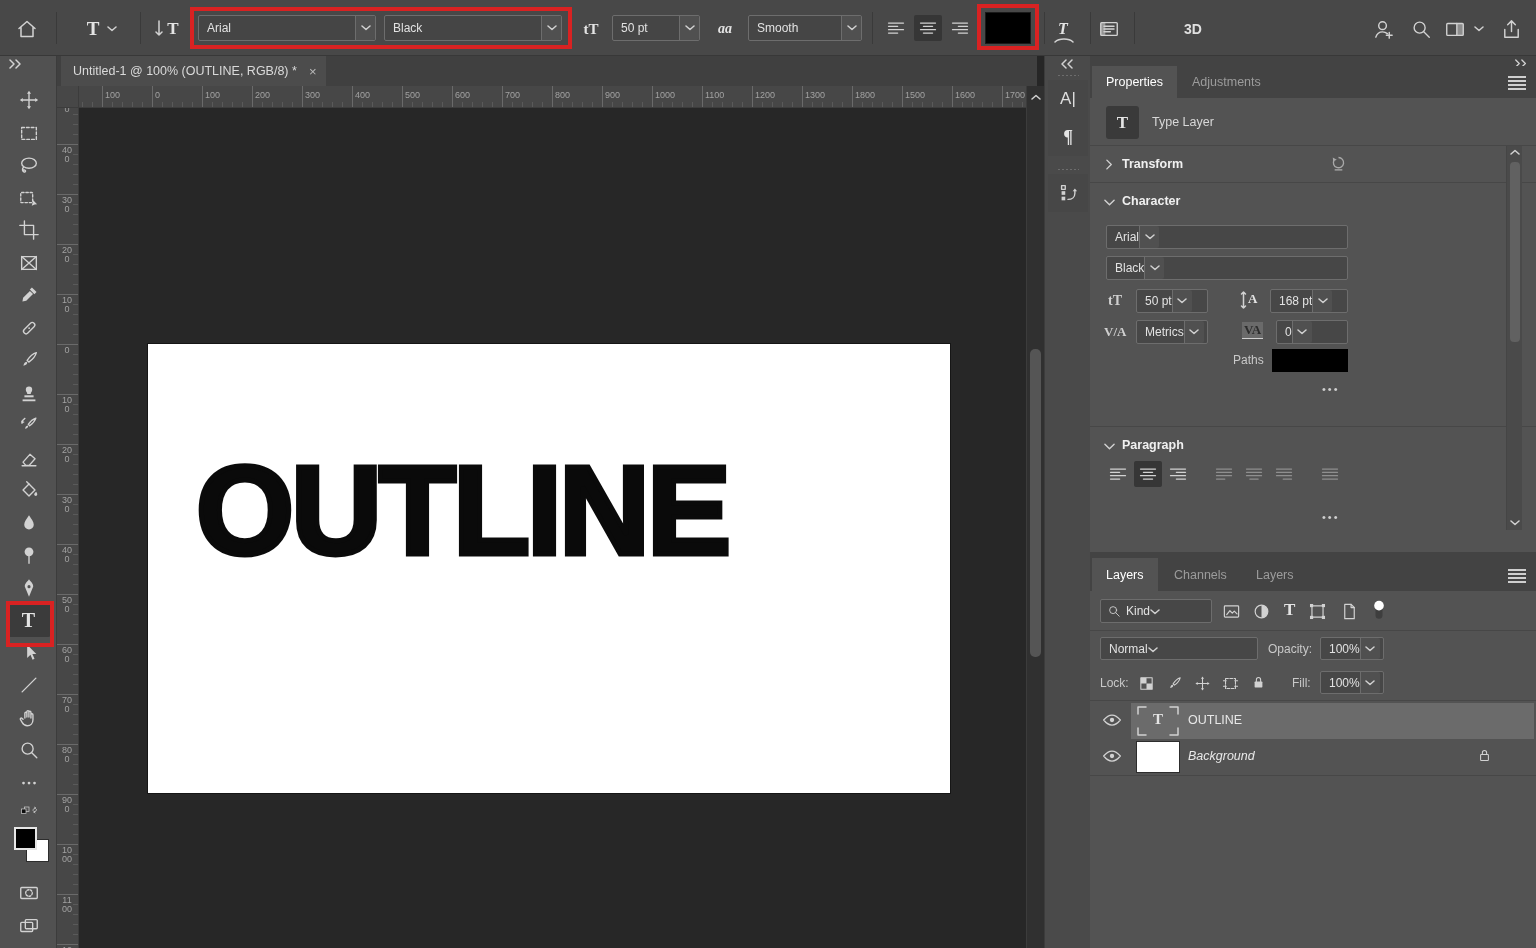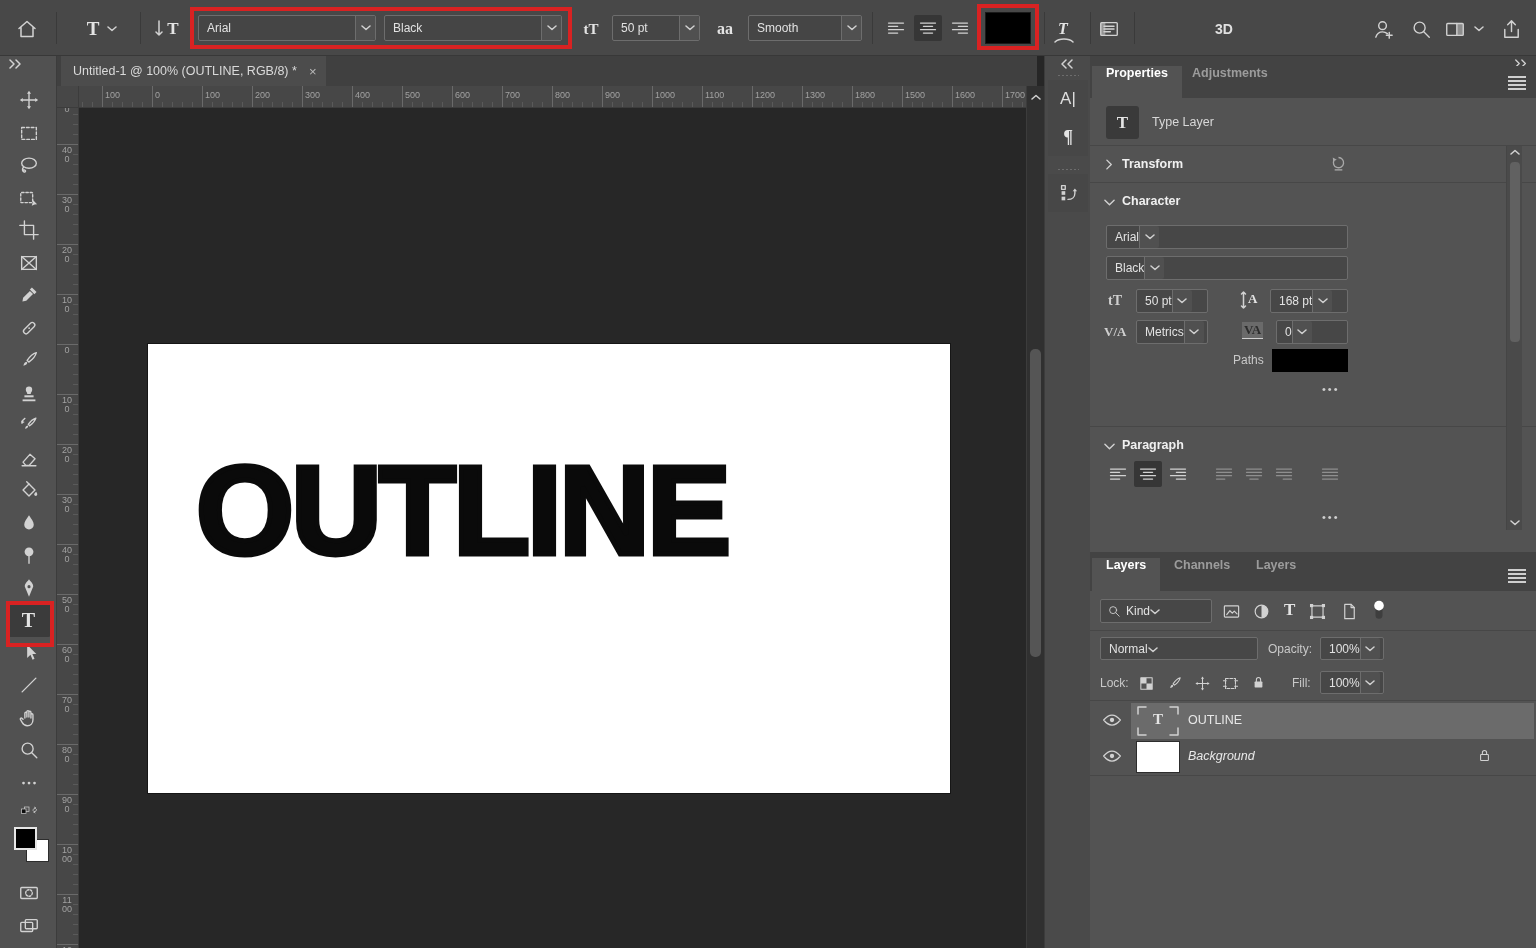--- a/index.html
+++ b/index.html
@@ -54,21 +54,21 @@
   .vthumb{position:absolute;left:3px;top:263px;width:11px;height:308px;background:#555;border-radius:5px}
 
   
   .strip{left:1044px;top:56px;width:46px;height:892px;background:#4a4a4a;border-left:1px solid #3c3c3c;z-index:4}
   .strip .well{position:absolute;left:3px;width:40px;height:38px;display:flex;align-items:center;justify-content:center;background:#474747;font-size:17px;color:#dedede}
   .dots{position:absolute;left:12px;width:22px;height:3px;background-image:radial-gradient(#6d6d6d 1px,transparent 1.2px);background-size:4px 3px}
 
   
   .rpanel{left:1090px;top:56px;width:446px;height:892px;background:#434343;z-index:4}
   .ptabbar{position:absolute;left:0;width:446px;background:#434343}
-  .ptab{position:absolute;top:0;height:32px;display:flex;align-items:flex-start;padding:0 14px;font-weight:bold;font-size:12.5px;color:#9c9c9c}
+  .ptab{position:absolute;top:0;height:32px;display:flex;align-items:center;padding:0 14px;font-weight:normal;font-size:12.5px;color:#9c9c9c}
   .ptab.active{background:#535353;color:#fff}
   .burger{position:absolute;width:18px;height:14px;display:flex;flex-direction:column;justify-content:space-between}
   .burger i{display:block;height:2px;background:#cfcfcf}
   .pbody{position:absolute;left:0;width:446px;background:#535353}
   .rowline{border-bottom:1px solid #474747}
   .sechdr{font-weight:bold;color:#f0f0f0;font-size:12.5px}
   .cfld{position:absolute;display:flex;align-items:center;background:#474747;border:1px solid #6d6d6d;border-radius:2px;color:#e2e2e2;padding-left:8px}
   .ico-txt{color:#cfcfcf;font-weight:bold}
   .swatch-black{background:#000}
   .morebtn{color:#cfcfcf;letter-spacing:2px;font-size:11px}
@@ -133,21 +133,21 @@
     </div>
     <div class="fld" style="left:612px;top:15px;width:88px;height:26px">
       <span class="grow">50 pt</span>
       <span class="cap">
           <svg viewBox="0 0 10 6" width="10" height="6">
             <path class="svgi" d="M1 1l4 3.5L9 1"></path>
           </svg>
         </span>
     </div>
     <div class="obi" style="left:712px">
-      <span class="serifT" style="font-size:16px;">aa</span>
+      <span class="serifT" style="font-size:14px;font-style:italic">aa</span>
     </div>
     <div class="fld" style="left:748px;top:15px;width:114px;height:26px">
       <span class="grow">Smooth</span>
       <span class="cap">
           <svg viewBox="0 0 10 6" width="10" height="6">
             <path class="svgi" d="M1 1l4 3.5L9 1"></path>
           </svg>
         </span>
     </div>
     <div class="sep" style="left:872px"></div>
@@ -181,21 +181,21 @@
     </div>
     <div class="sep" style="left:1090px"></div>
     <div class="obi" style="left:1096px">
       <svg viewBox="0 0 24 24" width="22" height="22">
           <rect class="svgi" x="3" y="5" width="18" height="14" rx="1"></rect>
           <path class="svgi" d="M6.5 9h11M6.5 12h11M6.5 15h7"></path>
           <path class="svgf" d="M3 5h5v14H3z" opacity=".55"></path>
         </svg>
     </div>
     <div class="sep" style="left:1134px"></div>
-    <div class="obi" style="left:1209px;width:30px">
+    <div class="obi" style="left:1178px;width:30px">
       <span style="font-weight:bold;font-size:14px;color:#e0e0e0">3D</span>
     </div>
 
     <div class="obi" style="left:1370px">
       <svg viewBox="0 0 24 24" width="23" height="23">
           <circle class="svgi" cx="11" cy="8" r="4"></circle>
           <path class="svgi" d="M4 20c1.2-4 4-5.5 7-5.5 2 0 3.6.6 5 1.8"></path>
           <path class="svgi" d="M18 15v6M15 18h6"></path>
         </svg>
     </div>

